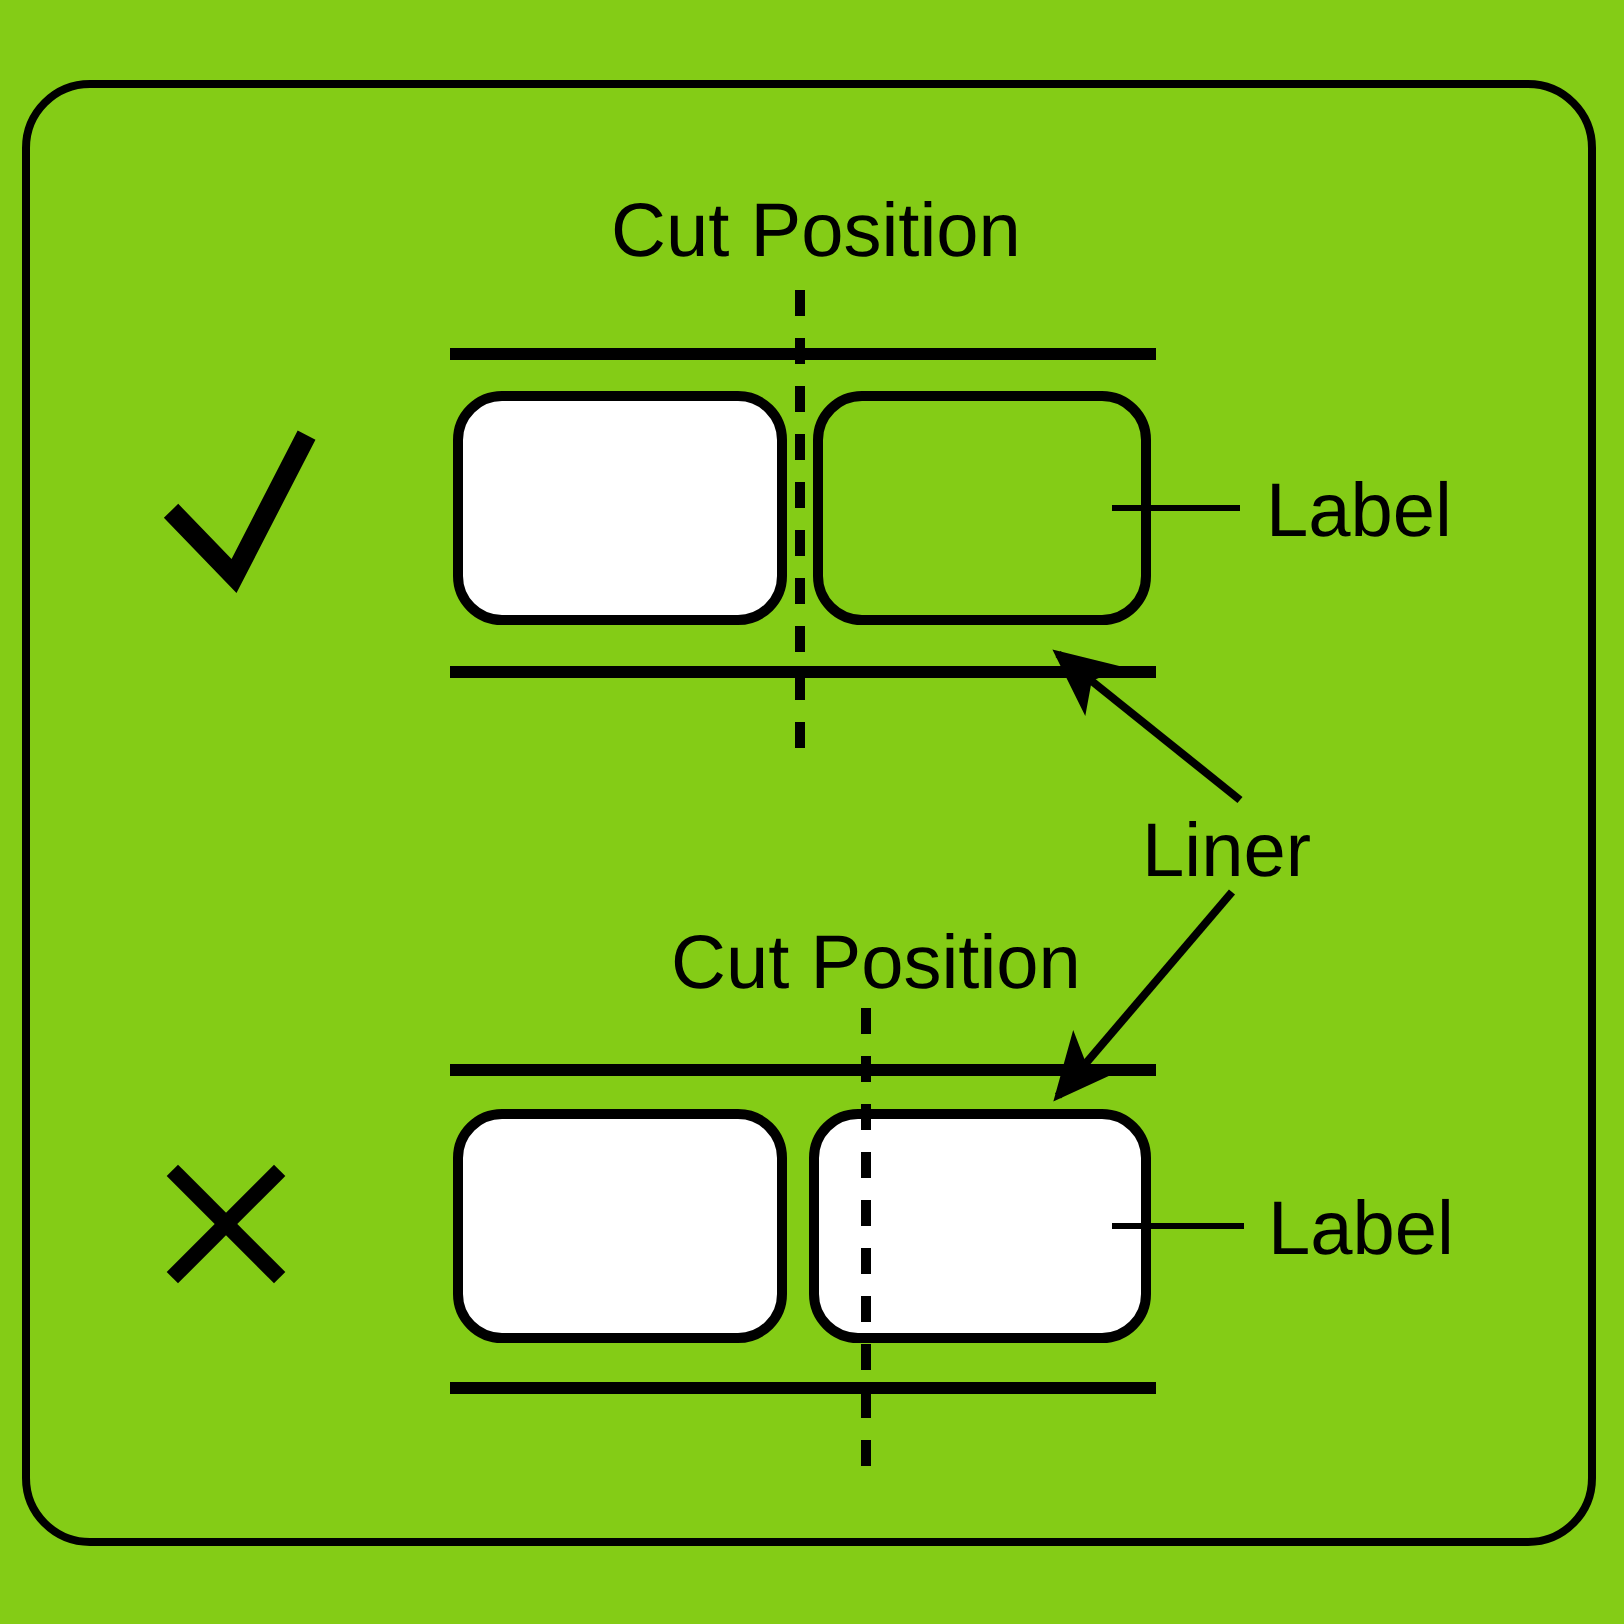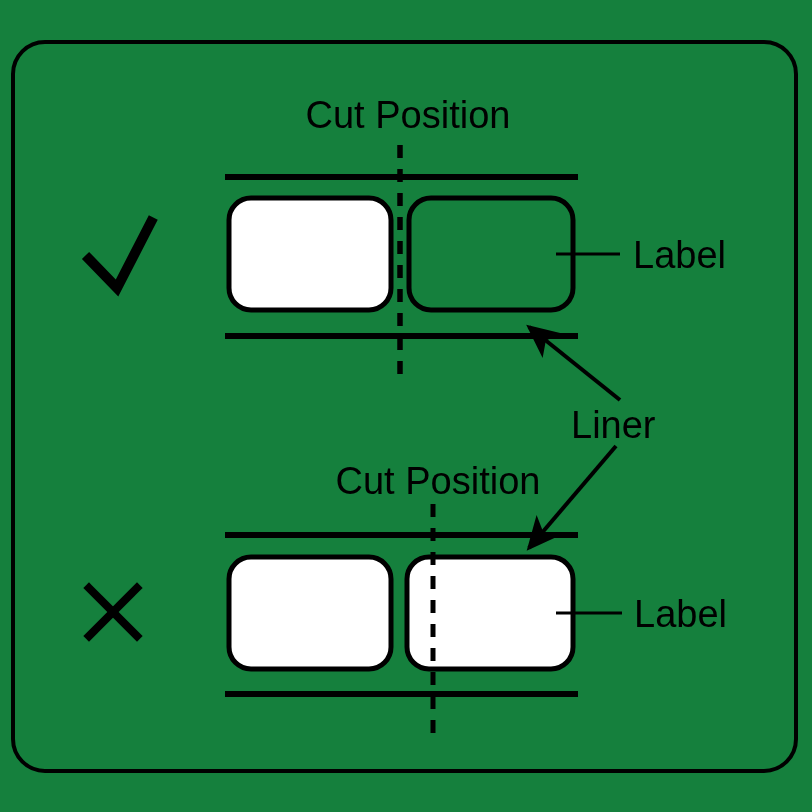--- a/index.html
+++ b/index.html
@@ -4,21 +4,21 @@
 <style>
   html, body {
     margin: 0;
     padding: 0;
     background: #ffffff;
   }
   #stage {
     position: relative;
     width: 812px;
     height: 812px;
-    background: #15803d;
+    background: #84cc16;
     font-family: "Liberation Sans", sans-serif;
     overflow: hidden;
   }
   #diagram-svg {
     position: absolute;
     left: 0;
     top: 0;
     width: 812px;
     height: 812px;
     display: block;

